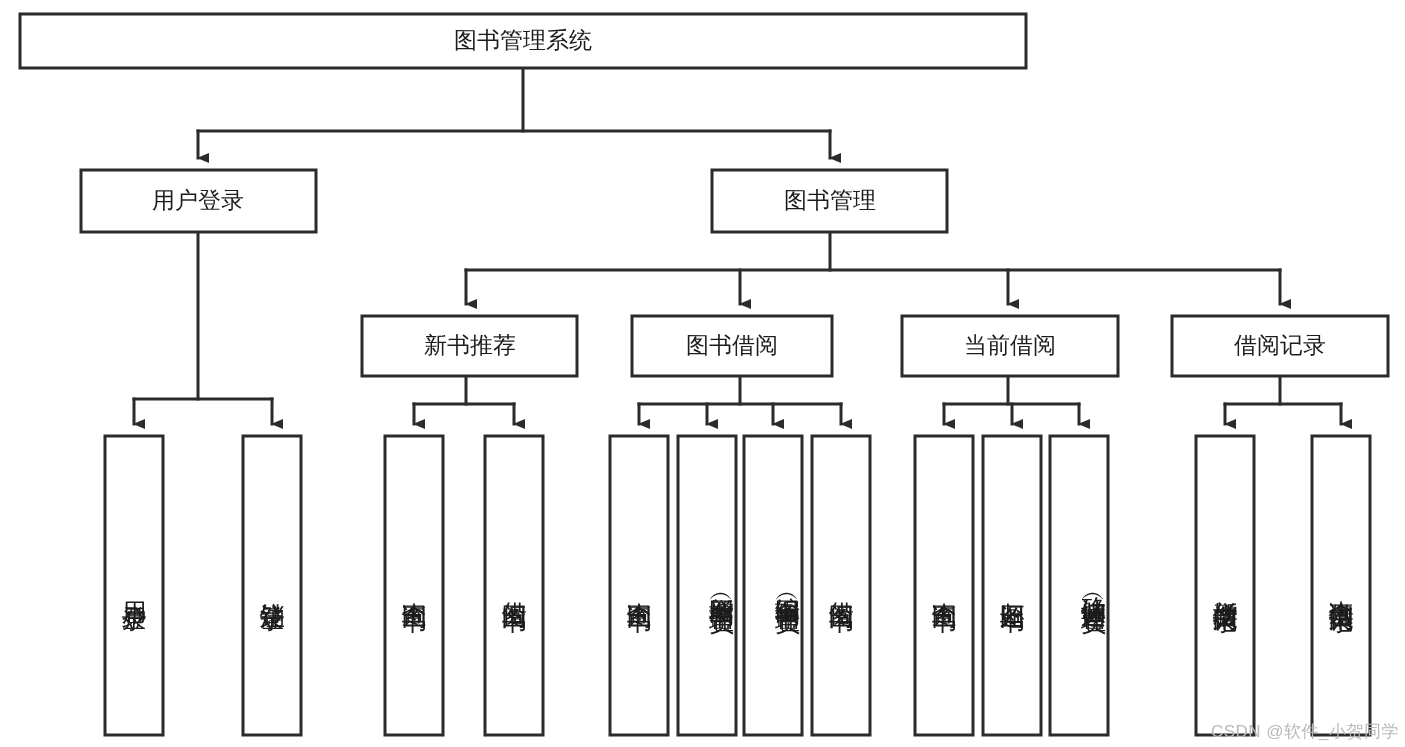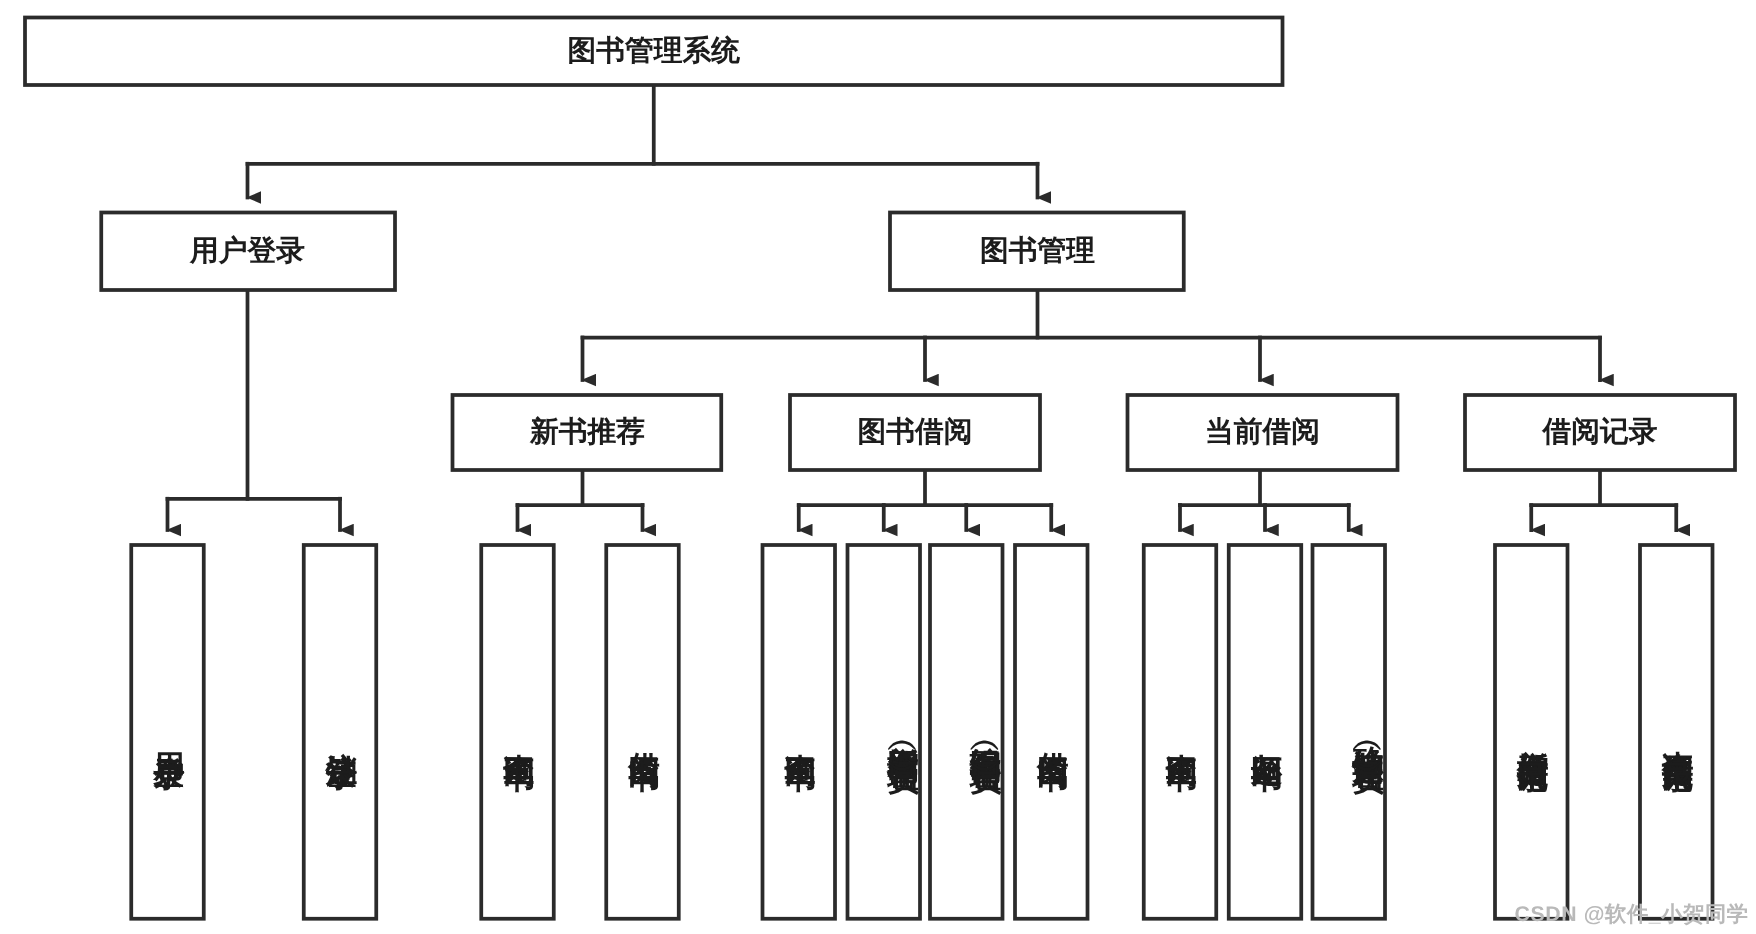--- a/index.html
+++ b/index.html
@@ -1,17 +1,17 @@
 <!DOCTYPE html>
 <html><head>
 <meta charset="utf-8">
 <style>
   html,body{margin:0;padding:0;background:#ffffff;}
   body{width:1405px;height:747px;font-family:"Liberation Sans","DejaVu Sans",sans-serif;overflow:hidden;}
-  #diagram-root{position:relative;width:1405px;height:747px;background:#fff;font-weight:bold;}
+  #diagram-root{position:relative;width:1405px;height:747px;background:#fff;}
   svg.canvas{position:absolute;left:0;top:0;width:1405px;height:747px;}
   .node-box{fill:#ffffff;stroke:#2b2b2b;stroke-width:3;}
   .conn{stroke:#2b2b2b;stroke-width:3;fill:none;stroke-linecap:square;}
   .arrow-head{fill:#2b2b2b;}
   .node-label{fill:#1c1c1c;font-family:"Liberation Sans","DejaVu Sans",sans-serif;font-size:23px;text-anchor:middle;dominant-baseline:middle;}
   .watermark{position:absolute;right:6px;bottom:4px;font-size:17px;color:#b9b9b9;font-family:"Liberation Sans","DejaVu Sans",sans-serif;letter-spacing:.5px;white-space:nowrap;pointer-events:none;}
   .vlabel{position:absolute;display:flex;align-items:center;justify-content:center;
           writing-mode:vertical-rl;text-orientation:upright;
           font-size:25px;color:#1c1c1c;line-height:1.18;letter-spacing:2px;
           font-family:"Liberation Sans","DejaVu Sans",sans-serif;

